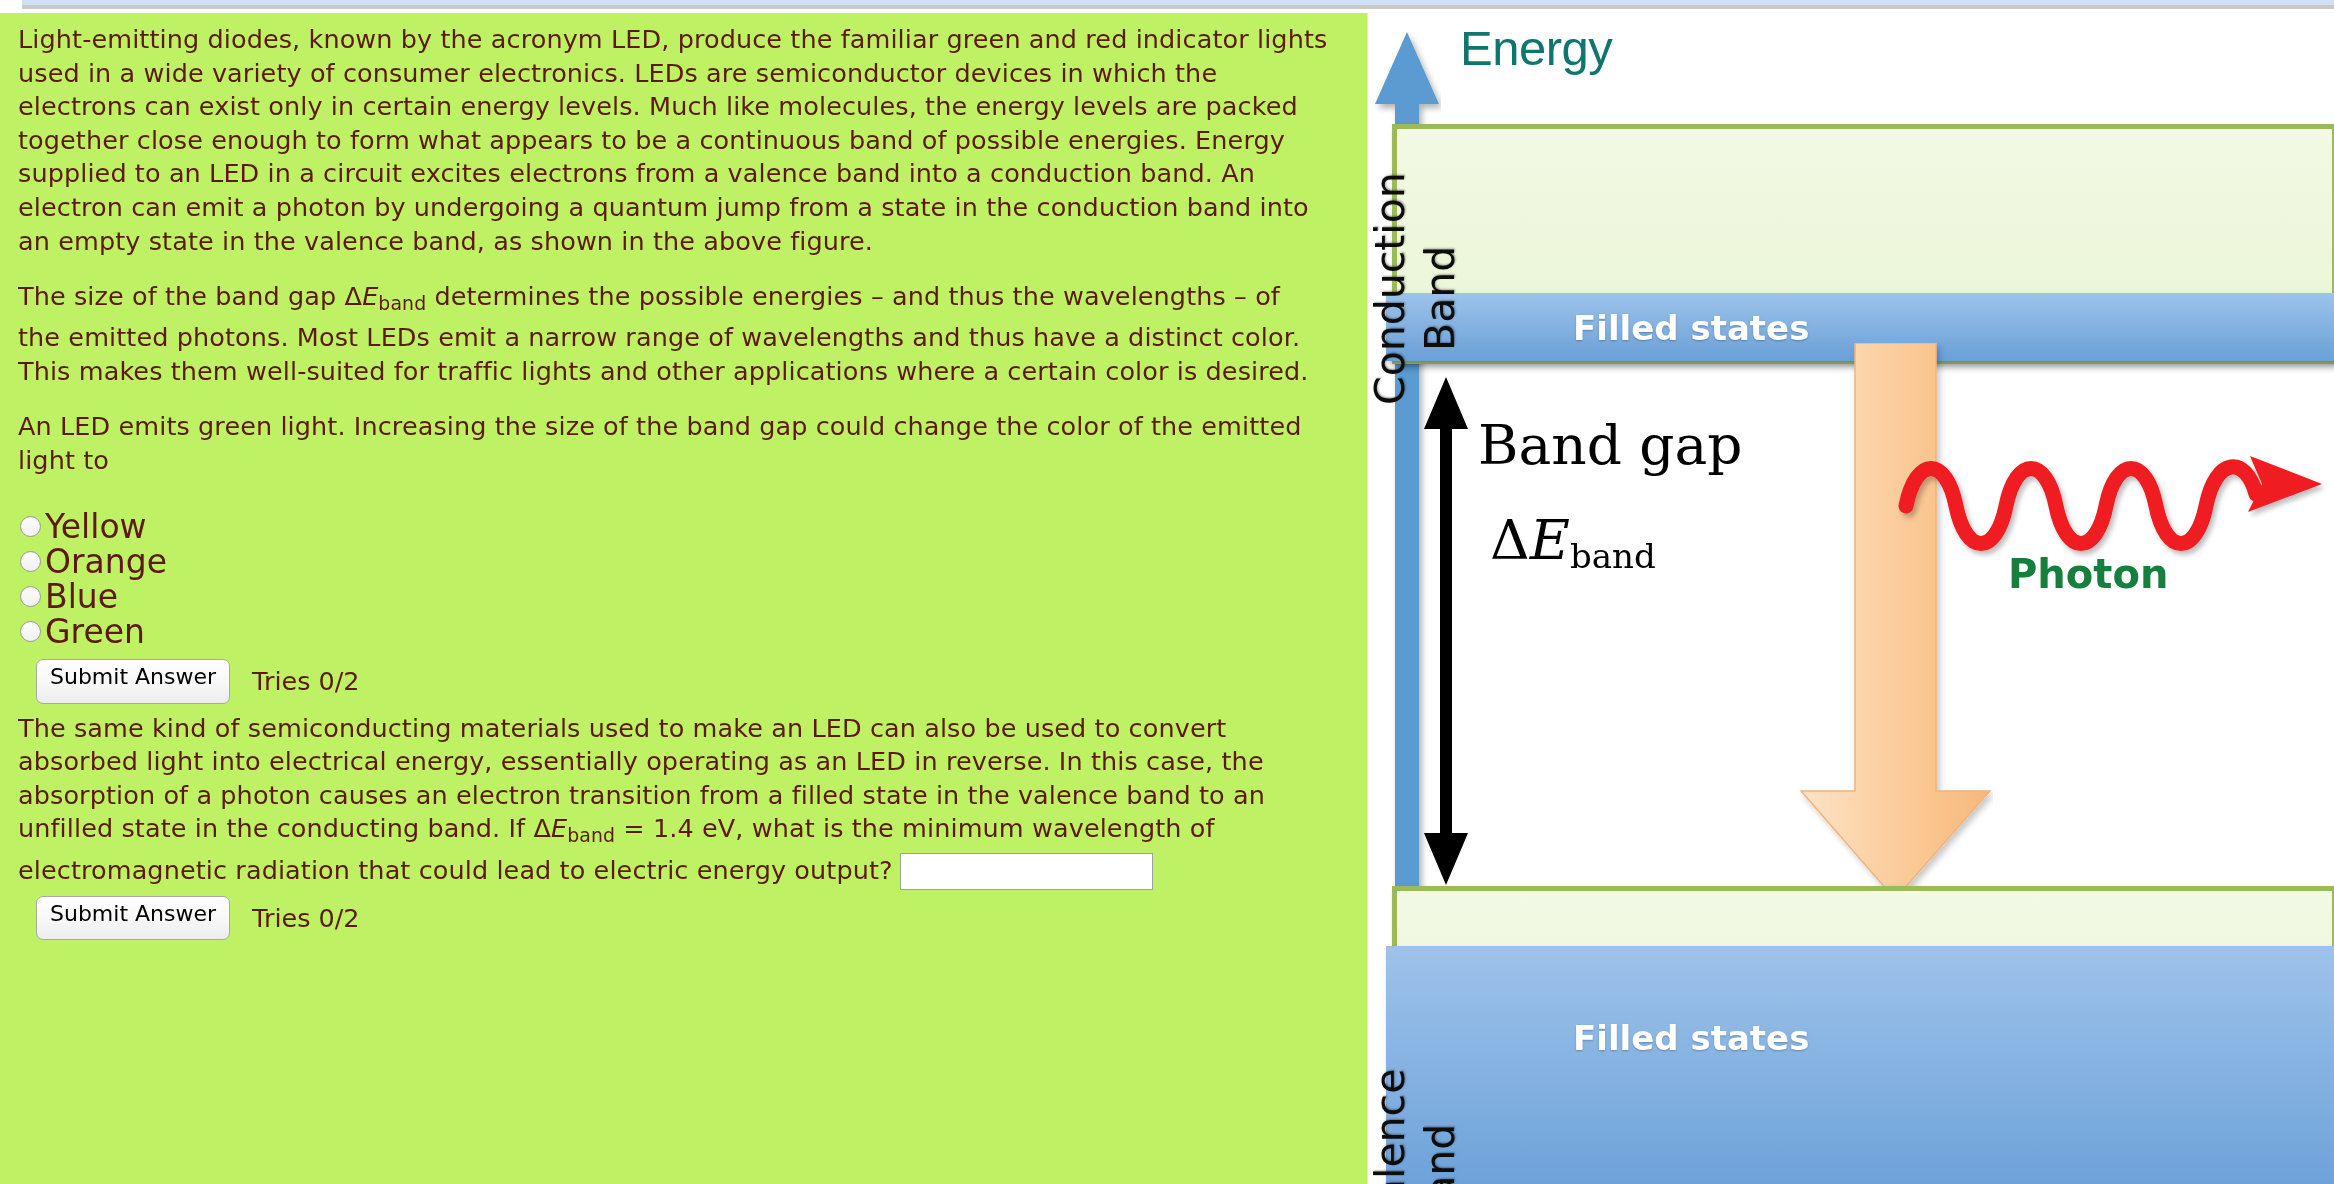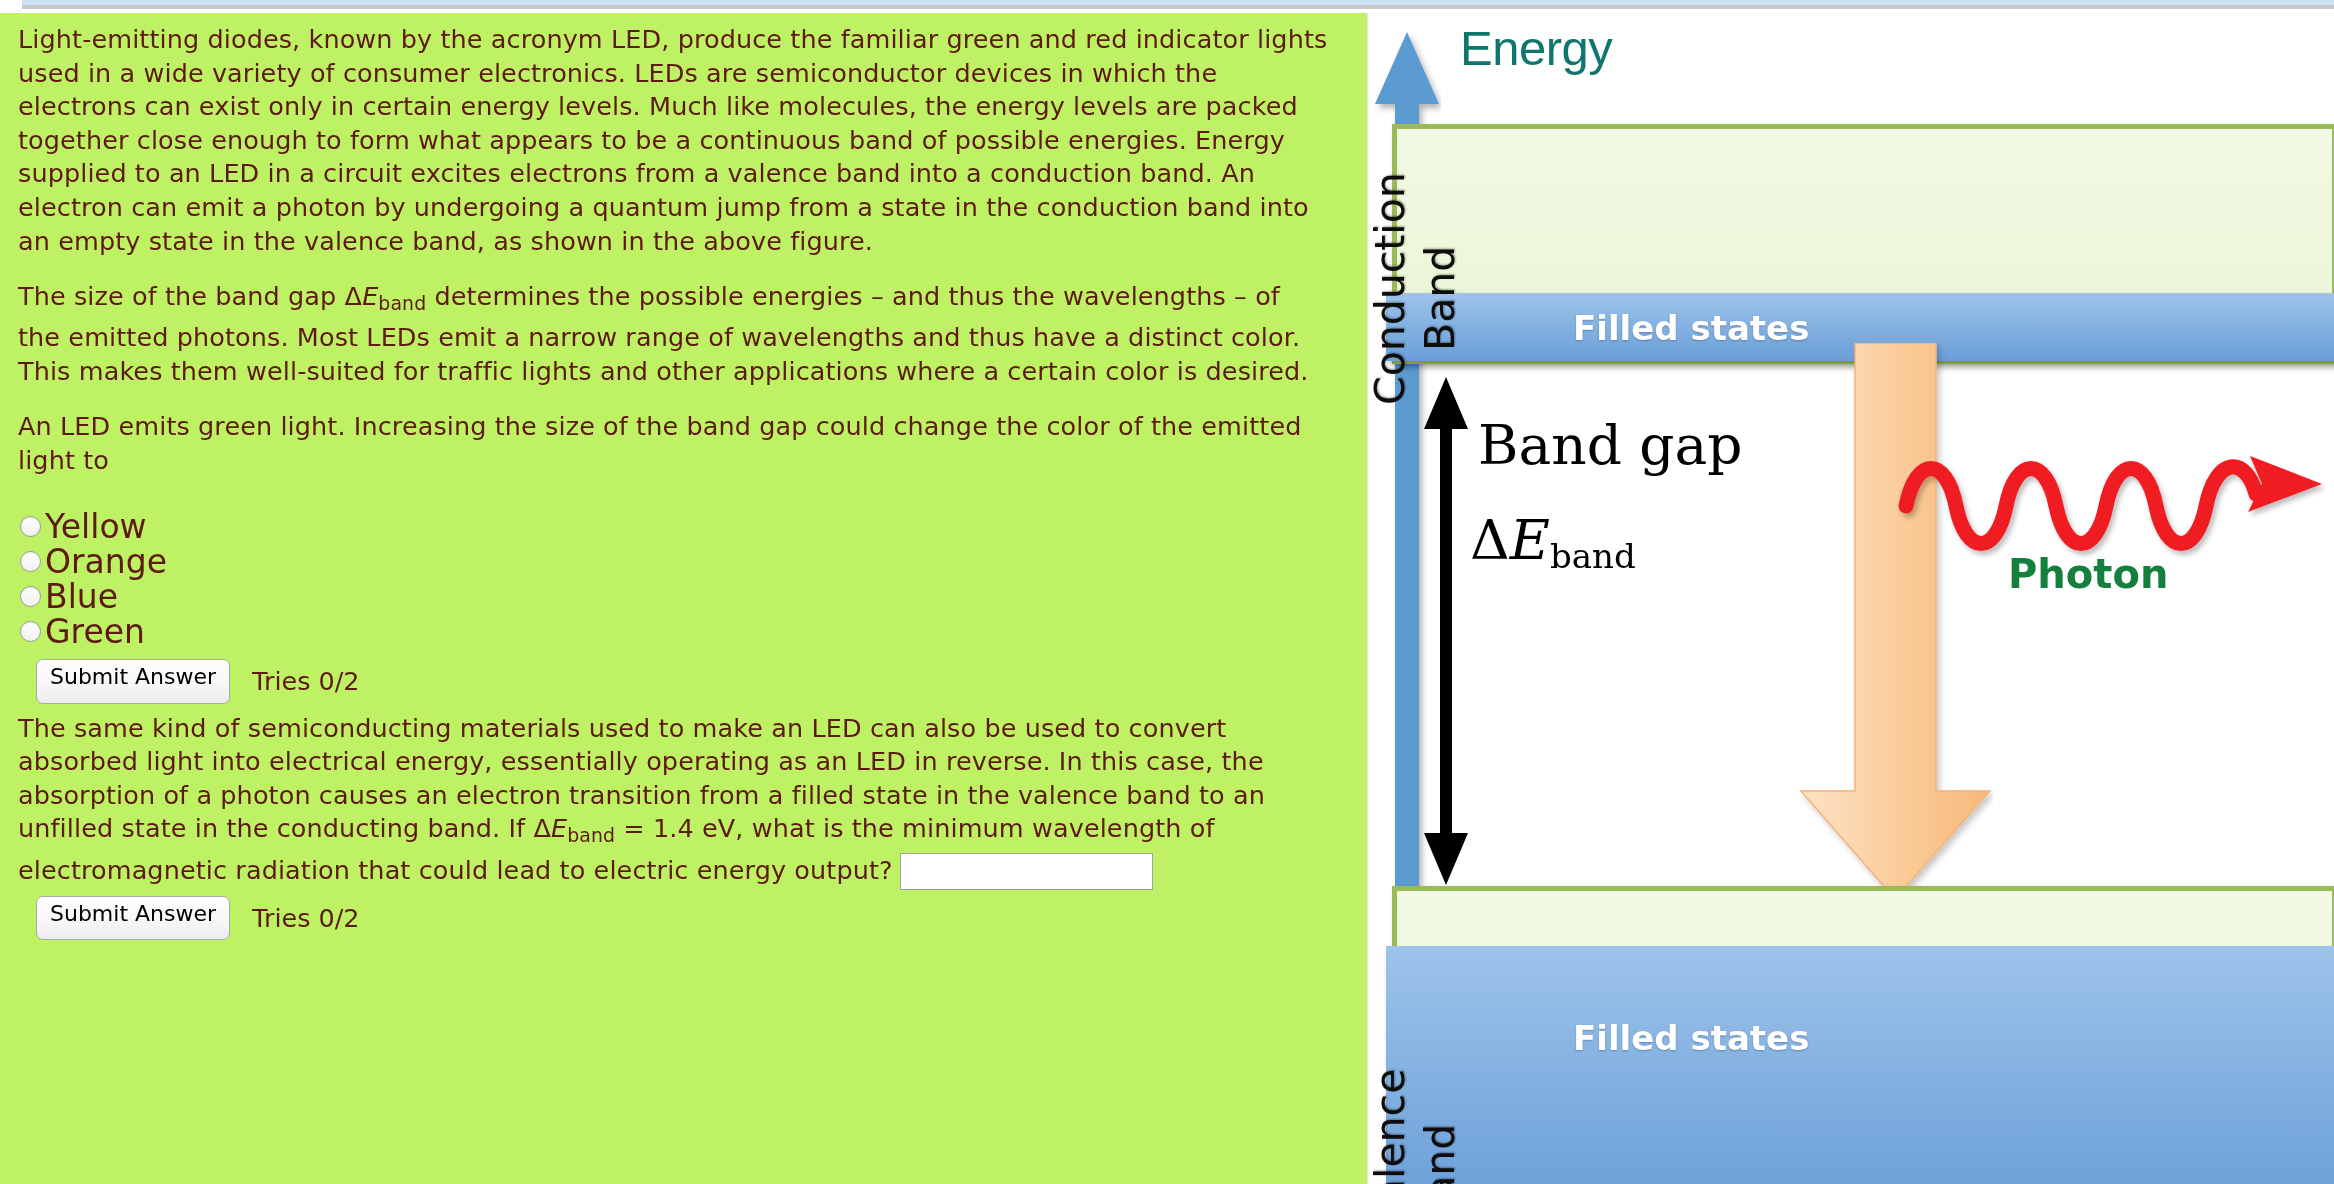--- a/index.html
+++ b/index.html
@@ -194,21 +194,21 @@
   #bandgap-text {
     position: absolute;
     left: 110px; top: 400px;
     font-family: "DejaVu Serif", "Liberation Serif", serif;
     font-size: 55px;
     color: #000000;
     white-space: nowrap;
   }
   #deband-text {
     position: absolute;
-    left: 102px; top: 495px;
+    left: 122px; top: 495px;
     font-family: "DejaVu Serif", "Liberation Serif", serif;
     font-size: 55px;
     color: #000000;
     white-space: nowrap;
   }
   #deband-text .dE { font-style: italic; }
   #deband-text .sub { font-size: 0.62em; vertical-align: -0.25em; font-style: normal; }
 
   
   #transition-arrow {

